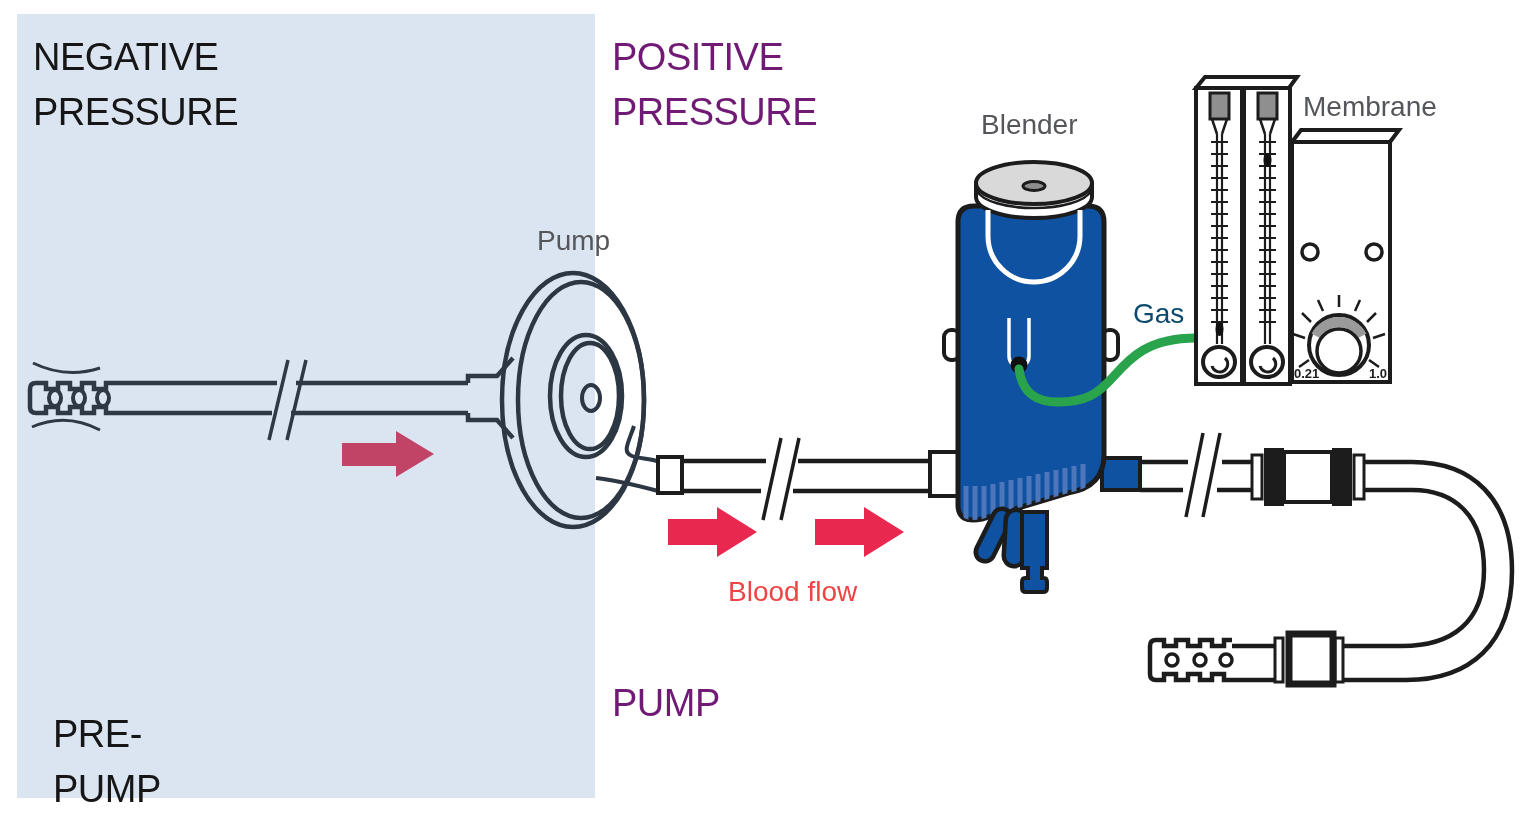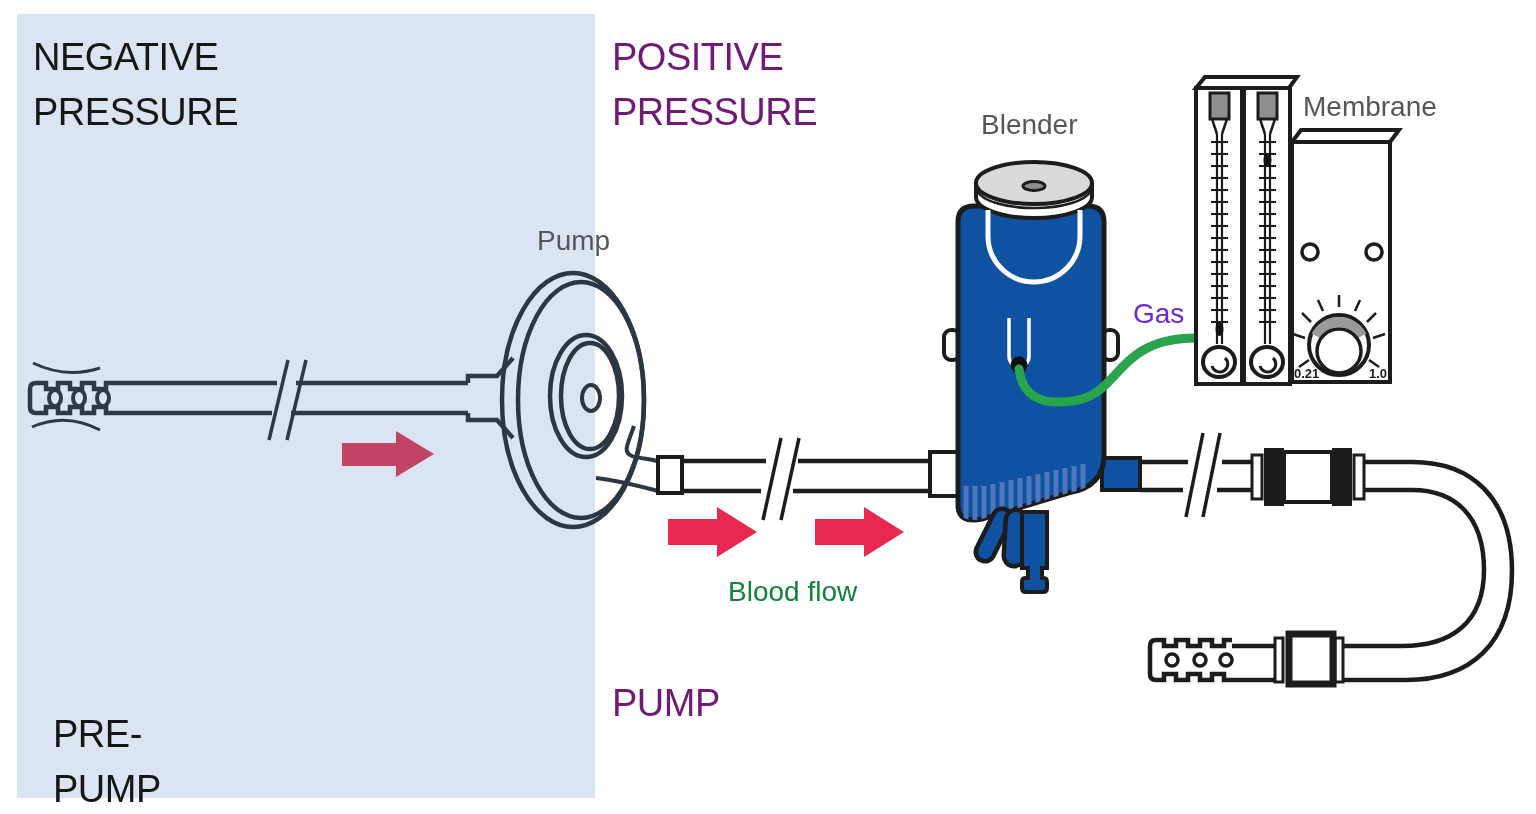--- a/index.html
+++ b/index.html
@@ -3,22 +3,22 @@
 <meta charset="utf-8">
 <style>
   html,body{margin:0;padding:0;background:#fff;}
   #stage{position:relative;width:1536px;height:814px;overflow:hidden;background:#ffffff;
          font-family:"Liberation Sans",sans-serif;}
   #stage svg{position:absolute;left:0;top:0;}
   .zone{position:absolute;font-weight:400;font-size:38px;line-height:55px;letter-spacing:-.5px;white-space:nowrap;}
   .zone.neg{color:#161616;}
   .zone.pos{color:#701a75;}
   .diag-label{position:absolute;font-size:28px;line-height:1;color:#54565a;white-space:nowrap;}
-  .diag-label.gas{color:#6d28d9;}
-  .diag-label.bloodflow{color:#15803d;}
+  .diag-label.gas{color:#0c4a6e;}
+  .diag-label.bloodflow{color:#ef4444;}
   .scale-text{font:bold 13px "Liberation Sans",sans-serif;fill:#1c1c1c;}
 </style>
 </head>
 <body>
 
 <div id="stage">
 
 <svg width="1536" height="814" viewBox="0 0 1536 814">
   <defs>
     <clipPath id="bodyclip">

